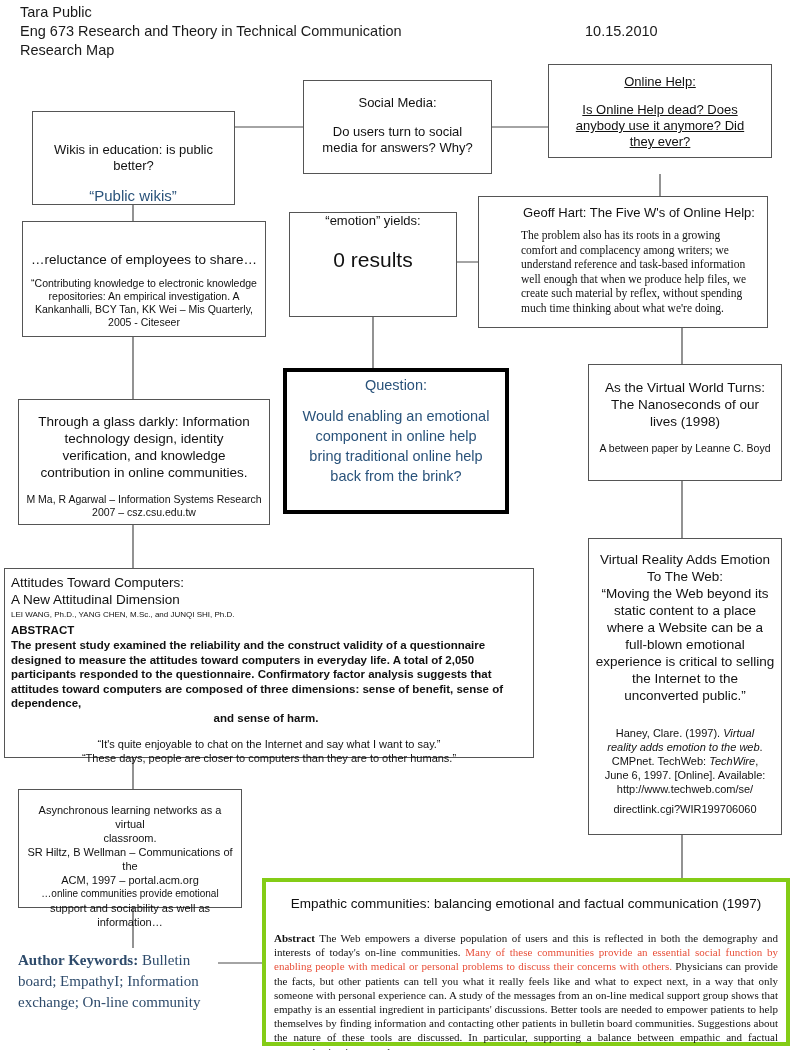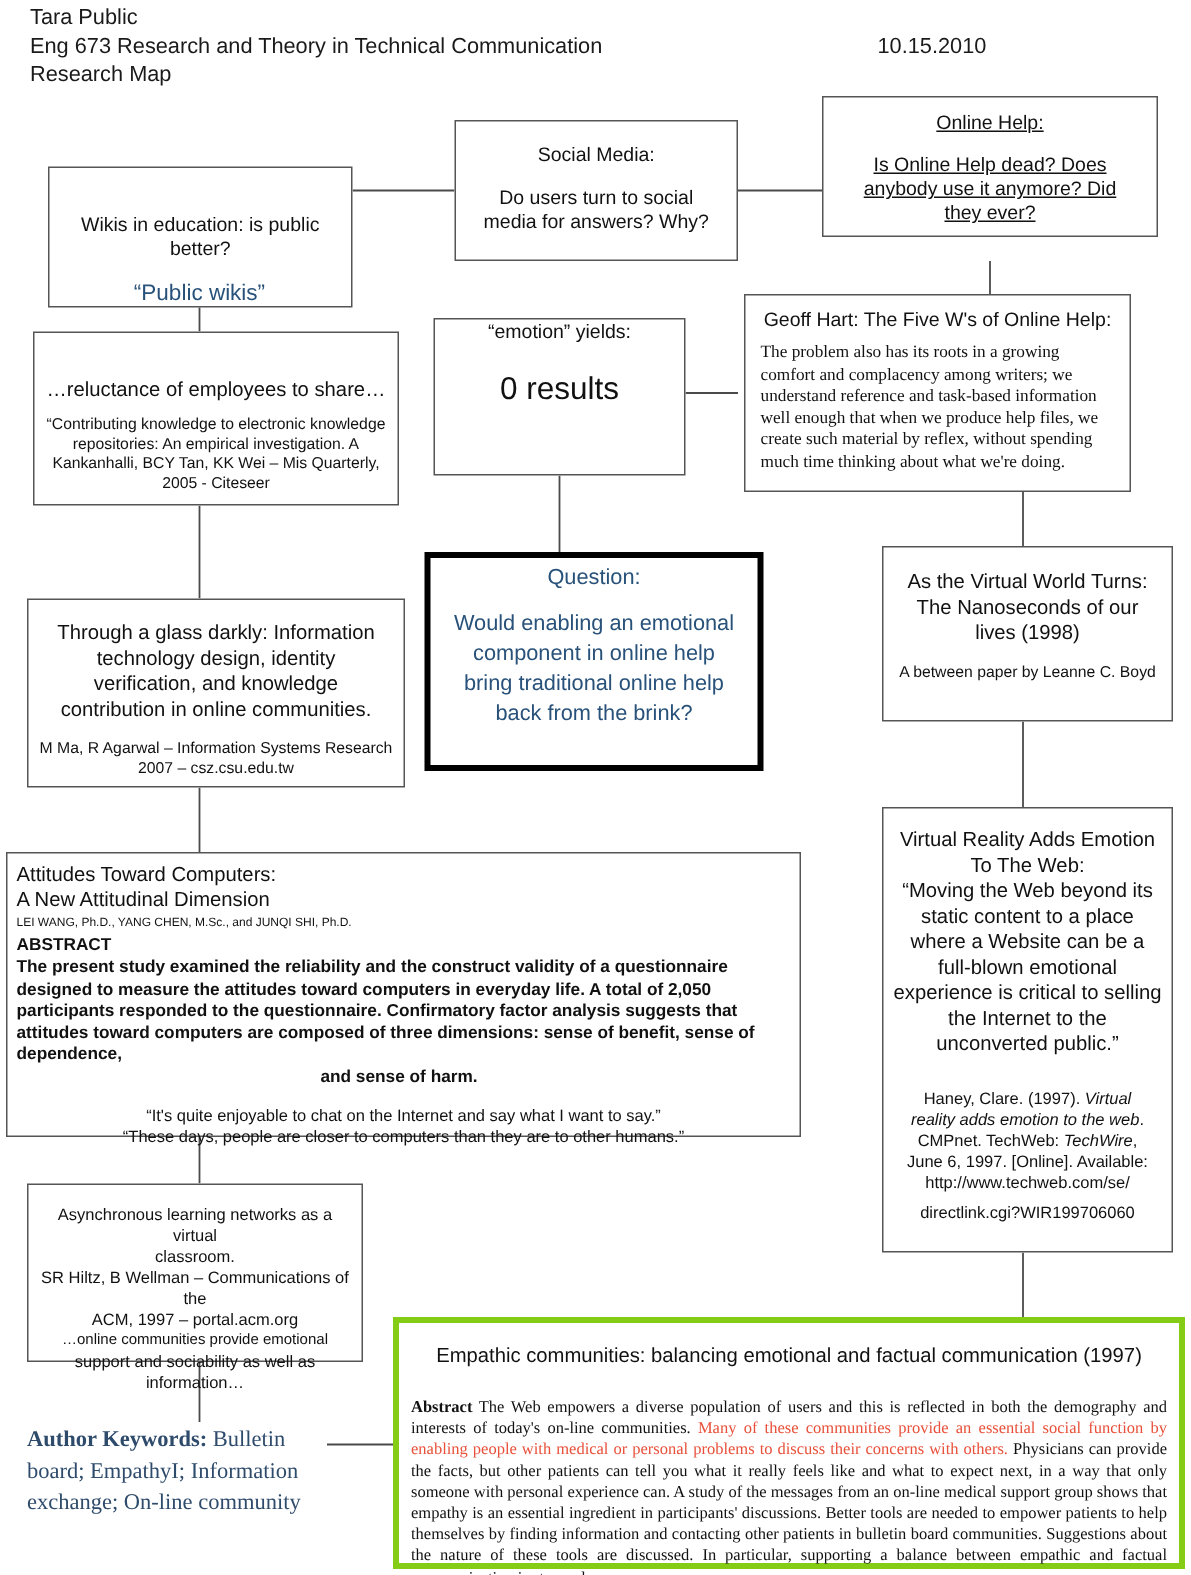--- a/index.html
+++ b/index.html
@@ -134,21 +134,21 @@
   <div class="box" style="left:22px; top:221px; width:244px; height:116px;">
     <div class="ctr t-title" style="padding:30px 8px 0 8px; font-size:13.5px;">…reluctance of employees to share…</div>
     <div class="ctr t-small" style="padding:9px 8px 0 8px;">“Contributing knowledge to electronic knowledge repositories: An empirical investigation. A Kankanhalli, BCY Tan, KK Wei – Mis Quarterly, 2005 - Citeseer</div>
   </div>
 
   <div class="box" style="left:289px; top:212px; width:168px; height:105px;">
     <div class="ctr t-title" style="padding:0 8px 0 8px;">“emotion” yields:</div>
     <div class="ctr t-big" style="padding:18px 8px 0 8px;">0 results</div>
   </div>
 
-  <div class="box" style="left:496px; top:196px; width:258px; height:132px;">
+  <div class="box" style="left:478px; top:196px; width:290px; height:132px;padding-left:32px;">
     <div class="ctr t-title" style="padding:8px 8px 0 8px;">Geoff Hart: The Five W's of Online Help:</div>
     <div class="lft serif" style="padding:7px 10px 0 10px; font-size:11.5px; line-height:14.5px;">The problem also has its roots in a growing comfort and complacency among writers; we understand reference and task-based information well enough that when we produce help files, we create such material by reflex, without spending much time thinking about what we're doing.</div>
   </div>
 
   <div class="box box-thick" style="left:283px; top:368px; width:226px; height:146px;">
     <div class="ctr blue" style="padding:5px 8px 0 8px; font-size:14.5px;">Question:</div>
     <div class="ctr blue" style="padding:13px 14px 0 14px; font-size:14.5px; line-height:20px;">Would enabling an emotional component in online help bring traditional online help back from the brink?</div>
   </div>
 
   <div class="box" style="left:18px; top:399px; width:252px; height:126px;">

